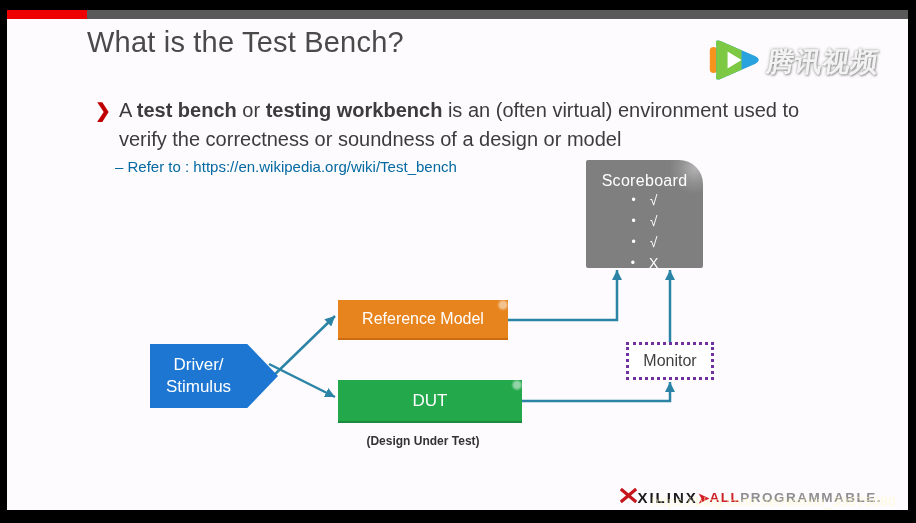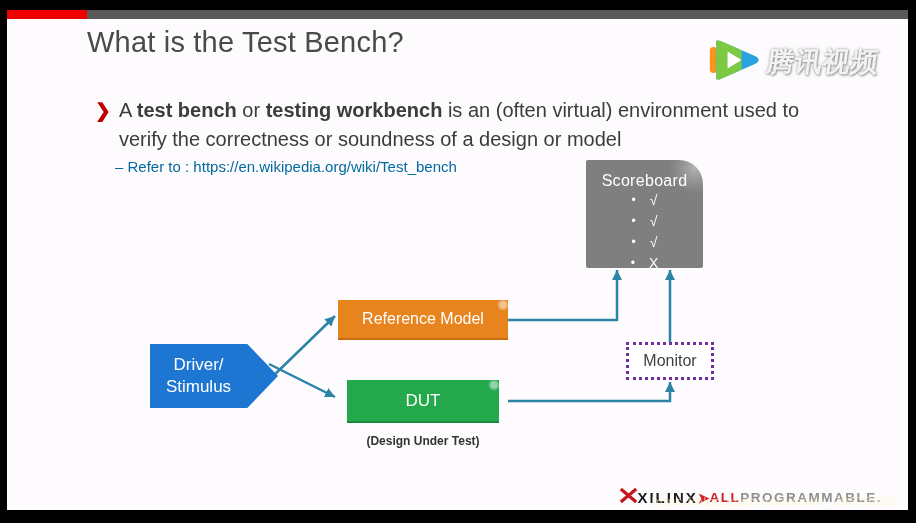--- a/index.html
+++ b/index.html
@@ -24,21 +24,21 @@
   .scoreboard{position:absolute;left:579px;top:150px;width:117px;height:108px;
     background:radial-gradient(circle at calc(100% - 8px) 8px,#b3b3b3 0,#929292 14px,#7f7f7f 26px);
     border-radius:2px 24px 2px 2px;color:#fff;text-align:center;padding-top:12px;}
   .scoreboard-title{font-size:16px;letter-spacing:.3px;}
   .score-item{display:flex;justify-content:center;gap:14px;font-size:14px;line-height:21px;}
   .score-item .dot{font-size:12px;}
   .node{position:absolute;display:flex;align-items:center;justify-content:center;color:#fff;border-radius:0;}
   .refmodel{left:331px;top:290px;width:170px;height:40px;font-size:16px;
     background:radial-gradient(circle at calc(100% - 5px) 5px,rgba(255,255,255,.5) 0 3px,transparent 6px),#e8841e;
     border-bottom:2px solid #c96c12;}
-  .dut{left:340px;top:370px;width:152px;height:43px;font-size:17px;
+  .dut{left:331px;top:370px;width:184px;height:43px;font-size:17px;
     background:radial-gradient(circle at calc(100% - 5px) 5px,rgba(255,255,255,.5) 0 3px,transparent 6px),#23a84b;
     border-bottom:2px solid #1b8a3c;}
   .dut-caption{position:absolute;left:331px;top:424px;width:170px;text-align:center;
     font-size:12px;font-weight:bold;color:#333;}
   .driver{position:absolute;left:143px;top:334px;width:128px;height:64px;background:#1c76d2;
     clip-path:polygon(0 0,76% 0,100% 50%,76% 100%,0 100%);
     color:#fff;font-size:17px;line-height:22px;text-align:center;
     display:flex;flex-direction:column;justify-content:center;padding-right:31px;}
   .monitor{position:absolute;left:619px;top:332px;width:88px;height:38px;background:#fff;
     border:3px dotted #7030a0;display:flex;align-items:center;justify-content:center;

